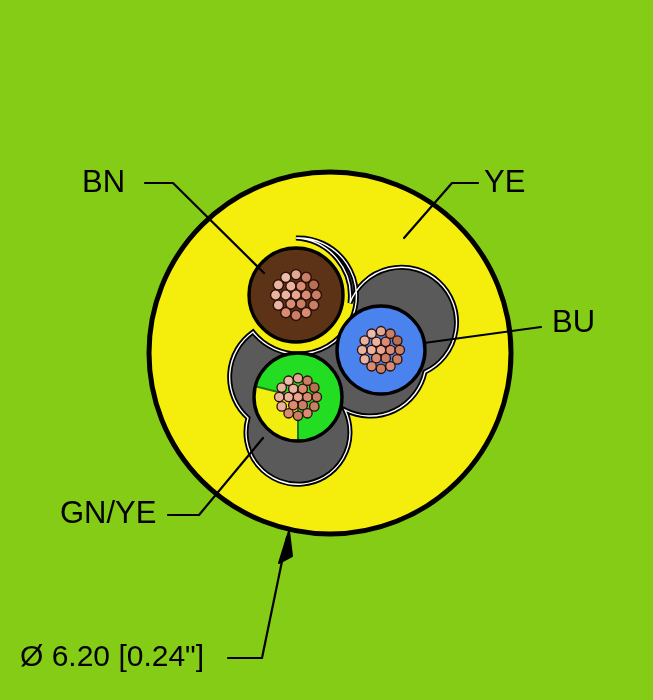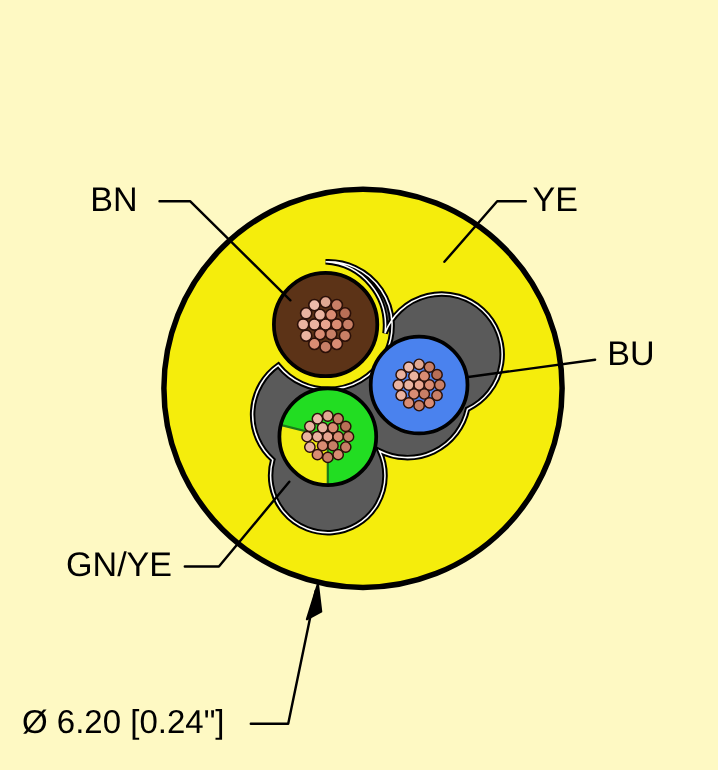--- a/index.html
+++ b/index.html
@@ -10,21 +10,21 @@
   body {
     width: 653px;
     height: 700px;
     font-family: "Liberation Sans", sans-serif;
     overflow: hidden;
   }
   #diagram-root {
     position: relative;
     width: 653px;
     height: 700px;
-    background: #fef9c3;
+    background: #84cc16;
   }
   svg.cable-svg {
     display: block;
     width: 653px;
     height: 700px;
   }
   text.label {
     font-family: "Liberation Sans", sans-serif;
     font-size: 31px;
     fill: #000000;

